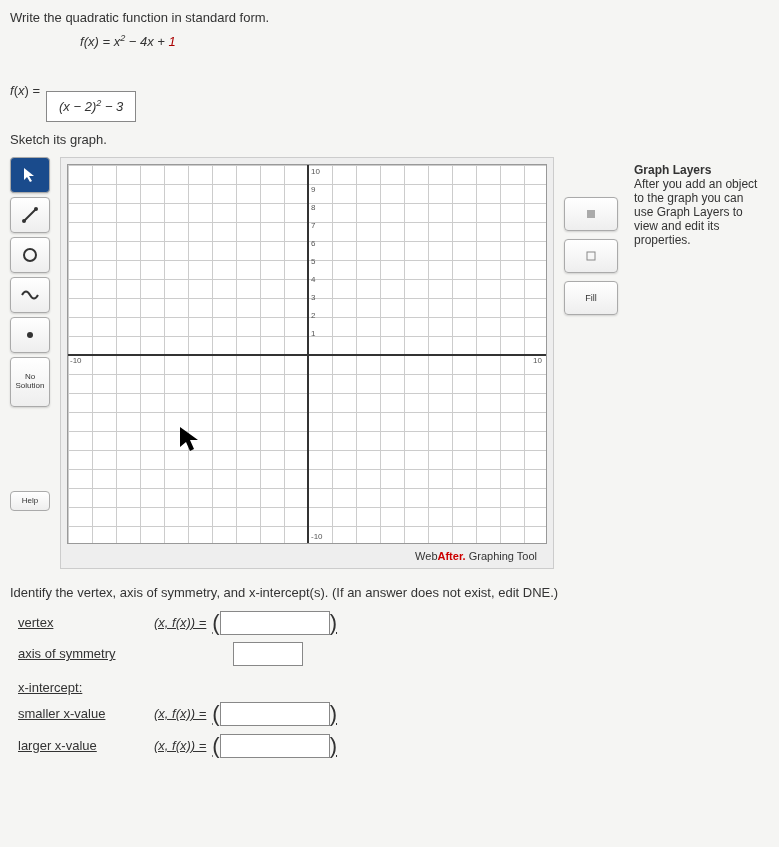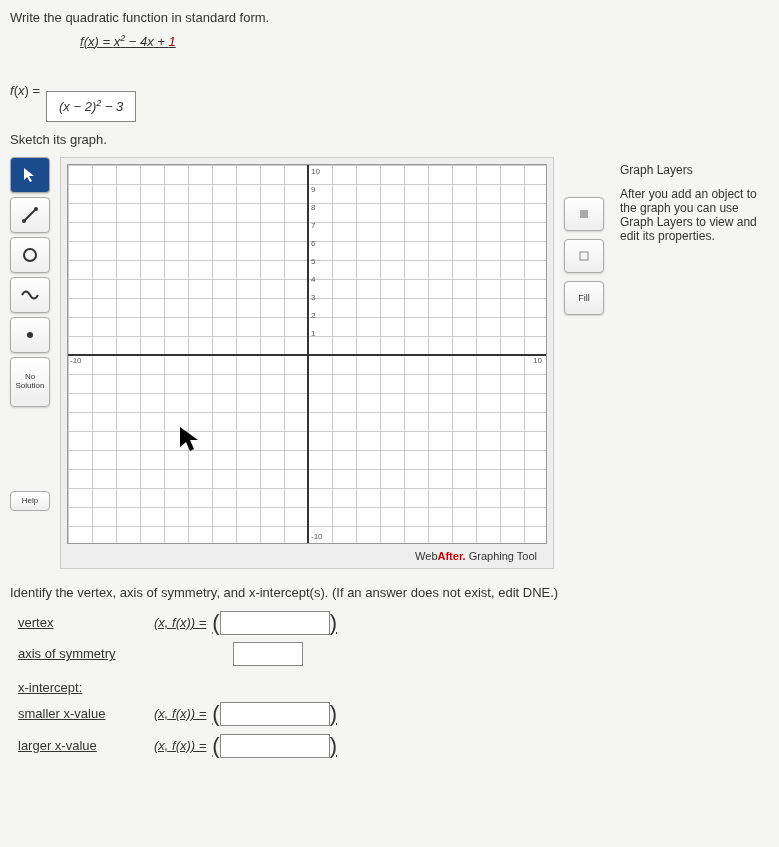--- a/index.html
+++ b/index.html
@@ -8,21 +8,20 @@
       background: #f5f5f3;
       padding: 10px;
       width: 779px;
       font-size: 13px;
       color: #333;
     }
     .instruction { margin-bottom: 8px; }
     .formula {
       font-style: italic;
       margin: 6px 0 10px 70px;
-      text-decoration: underline;
     }
     .formula sup { font-size: 0.7em; }
     .answer-row {
       display: flex;
       align-items: center;
       margin-bottom: 10px;
     }
     .answer-box {
       border: 1px solid #888;
       padding: 6px 12px;
@@ -97,34 +96,34 @@
       font-size: 28px;
       color: #000;
     }
     .fill-col {
       display: flex;
       flex-direction: column;
       gap: 8px;
       padding-top: 40px;
     }
     .mini-btn {
-      width: 40px; height: 34px;
+      width: 54px; height: 34px;
       border: 1px solid #aaa;
       border-radius: 4px;
       background: linear-gradient(#fff,#eee);
       font-size: 9px;
       display:flex; align-items:center; justify-content:center;
       cursor:pointer;
       box-shadow: 0 1px 2px rgba(0,0,0,0.15);
     }
     .layers-panel {
       font-size: 12px;
       padding: 6px;
     }
-    .layers-title { font-weight: normal; margin-bottom: 10px; }
+    .layers-title { font-weight: bold; }
     .footer-brand {
       text-align: right;
       font-size: 11px;
       margin-top: 6px;
       padding-right: 10px;
     }
     .footer-brand b { color: #c00; }
     .identify { margin: 16px 0 10px; }
     .field-row {
       display: flex;

